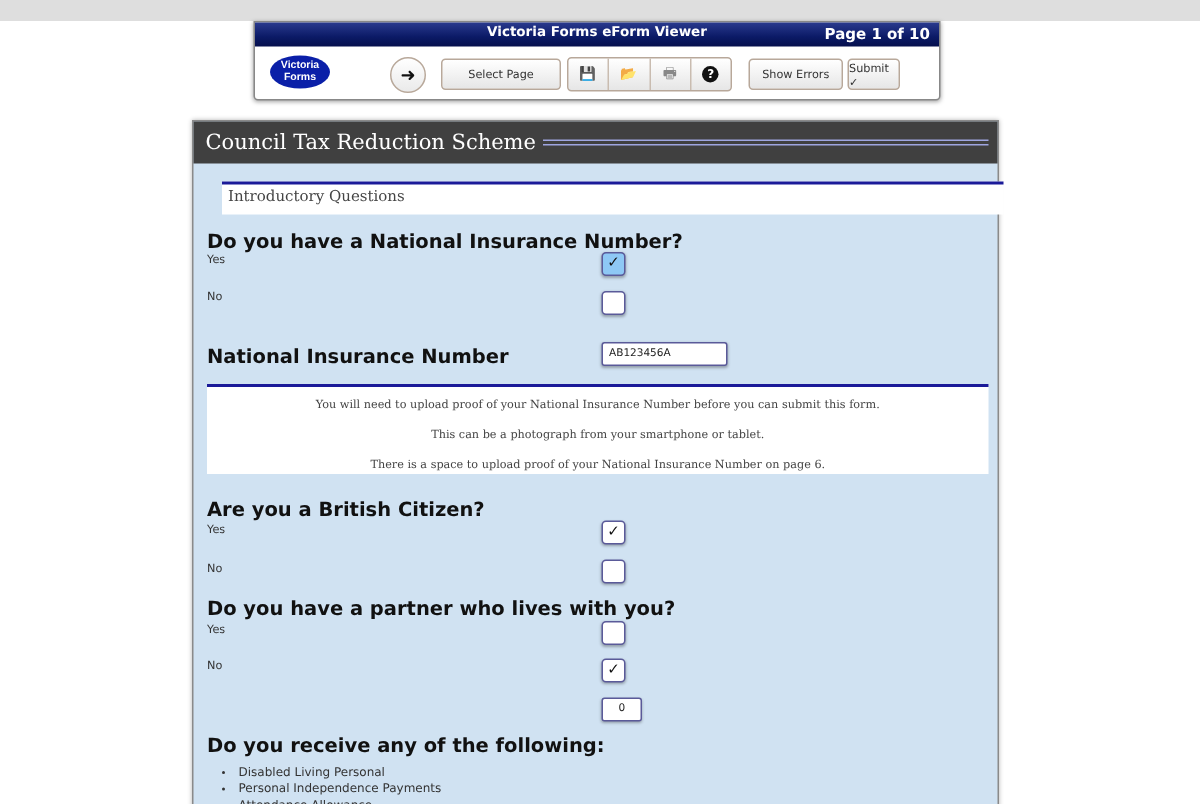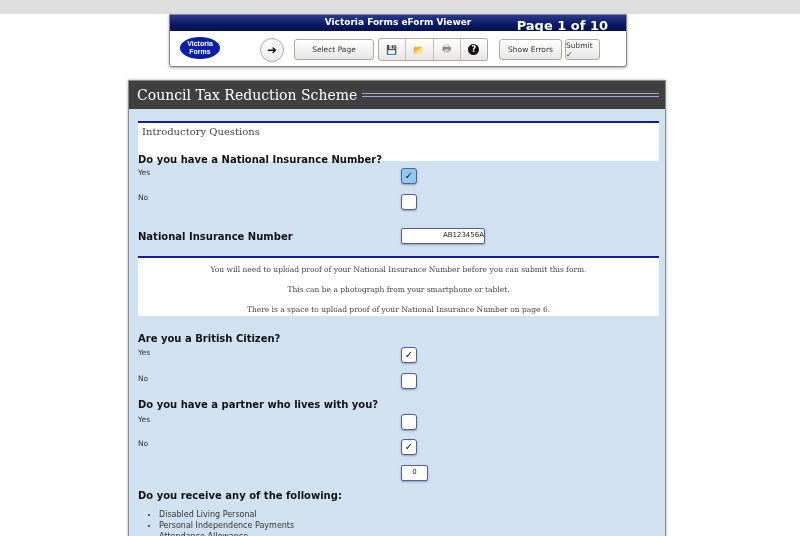--- a/index.html
+++ b/index.html
@@ -1,36 +1,36 @@
 <!DOCTYPE html>
 <html><head>
 <meta charset="utf-8">
 <style>
   * { box-sizing: border-box; margin: 0; padding: 0; }
   html, body { width: 800px; height: 536px; overflow: hidden; background: #ffffff; font-family: "DejaVu Sans", sans-serif; }
   .top-strip { position: absolute; left: 0; top: 0; width: 800px; height: 14px; background: #dedede; }
   .toolbar { position: absolute; left: 169px; top: 14px; width: 458px; height: 53px; background: #fff; border: 1px solid #888; border-radius: 0 0 3px 3px; box-shadow: 0 1px 3px rgba(0,0,0,0.35); }
   .tb-title { height: 16px; background: linear-gradient(#2a3a8e, #0b1a66 60%, #050f4d); color: #fff; position: relative; }
   .tb-title .t { position: absolute; left: 0; right: 0; top: 2px; text-align: center; font-size: 9px; font-weight: bold; }
-  .tb-title .p { position: absolute; right: 18px; top: 3px; font-size: 13px; font-weight: bold; }
+  .tb-title .p { position: absolute; right: 6px; top: 3px; font-size: 10px; font-weight: bold; }
   .logo { position: absolute; left: 10px; top: 22px; width: 40px; height: 22px; border-radius: 50%; background: #0a1fa8; color: #fff; font-size: 7px; font-weight: bold; line-height: 8px; text-align: center; padding-top: 3px; font-family: "Liberation Sans", sans-serif; }
   .circle-btn { position: absolute; left: 90px; top: 23px; width: 24px; height: 24px; border-radius: 50%; border: 1px solid #b8a89a; background: linear-gradient(#fff, #eaeaea); display: flex; align-items: center; justify-content: center; font-size: 12px; color: #111; }
   .btn { position: absolute; top: 24px; height: 21px; border: 1px solid #b8a89a; border-radius: 3px; background: linear-gradient(#fff, #e6e6e6); font-size: 7.5px; color: #333; display: flex; align-items: center; justify-content: center; }
   .icon-group { position: absolute; left: 208px; top: 23px; width: 110px; height: 23px; border: 1px solid #b8a89a; border-radius: 3px; background: linear-gradient(#fff, #e6e6e6); display: flex; }
   .icon-group .ib { flex: 1; display: flex; align-items: center; justify-content: center; border-right: 1px solid #c9bcb0; font-size: 10px; color: #111; }
   .icon-group .ib:last-child { border-right: none; }
   .form { position: absolute; left: 128px; top: 80px; width: 538px; height: 470px; background: #d0e2f2; border: 1px solid #8a8a8a; box-shadow: 0 0 3px rgba(0,0,0,0.3); }
   .form-header { height: 28px; background: #404040; color: #fff; display: flex; align-items: center; padding-left: 8px; font-family: "DejaVu Serif", serif; font-size: 14px; }
   .form-header .lines { flex: 1; margin-left: 5px; margin-right: 6px; height: 4px; border-top: 1px solid #9fa6e0; border-bottom: 1px solid #9fa6e0; }
   .section-box { position: absolute; left: 9px; width: 521px; background: #fff; border-top: 2px solid #1a1a99; font-family: "DejaVu Serif", serif; color: #444; }
-  .q { position: absolute; left: 9px; font-size: 10px; font-weight: bold; color: #111; }
+  .q { position: absolute; left: 9px; font-size: 13px; font-weight: bold; color: #111; }
   .opt { position: absolute; left: 9px; font-size: 7.5px; color: #333; }
   .cb { position: absolute; left: 272px; width: 16px; height: 16px; border: 1.5px solid #5a5a99; border-radius: 3px; background: #fff; box-shadow: 0 1px 2px rgba(0,0,0,0.3); font-size: 10px; line-height: 13px; text-align: center; color: #111; }
   .cb.active { background: #8ec8f5; }
-  .txt { position: absolute; left: 272px; height: 16px; border: 1.5px solid #5a5a99; border-radius: 2px; background: #fff; box-shadow: 0 1px 2px rgba(0,0,0,0.3); font-size: 7px; padding-left: 4px; line-height: 13px; color: #222; text-align: right; }
+  .txt { position: absolute; left: 272px; height: 16px; border: 1.5px solid #5a5a99; border-radius: 2px; background: #fff; box-shadow: 0 1px 2px rgba(0,0,0,0.3); font-size: 7px; padding-left: 4px; line-height: 13px; color: #222; }
   ul.list { position: absolute; left: 30px; top: 428px; font-size: 8px; color: #333; list-style: disc; line-height: 11px; }
 </style>
 </head>
 <body>
 
 <div class="top-strip"></div>
 
 <div class="toolbar">
   <div class="tb-title">
     <div class="t">Victoria Forms eForm Viewer</div>
@@ -61,21 +61,21 @@
   <div class="btn" style="left:329px;width:63px;">Show Errors</div>
   <div class="btn" style="left:395px;width:35px;">Submit ✓</div>
 </div>
 
 <div class="form">
   <div class="form-header">
     <span>Council Tax Reduction Scheme</span>
     <div class="lines"></div>
   </div>
 
-  <div class="section-box" style="top:40px;height:40px;padding:3px 4px;font-size:10px;">
+  <div class="section-box" style="top:40px;height:22px;padding:3px 4px;font-size:10px;margin-left:10px;">
     <span>Introductory Questions</span>
   </div>
 
   <div class="q" style="top:73px">Do you have a National Insurance Number?</div>
   <div class="opt" style="top:87px">Yes</div>
   <div class="cb active" style="top:87px">✓</div>
   <div class="opt" style="top:112px">No</div>
   <div class="cb" style="top:113px"></div>
 
   <div class="q" style="top:150px">National Insurance Number</div>

